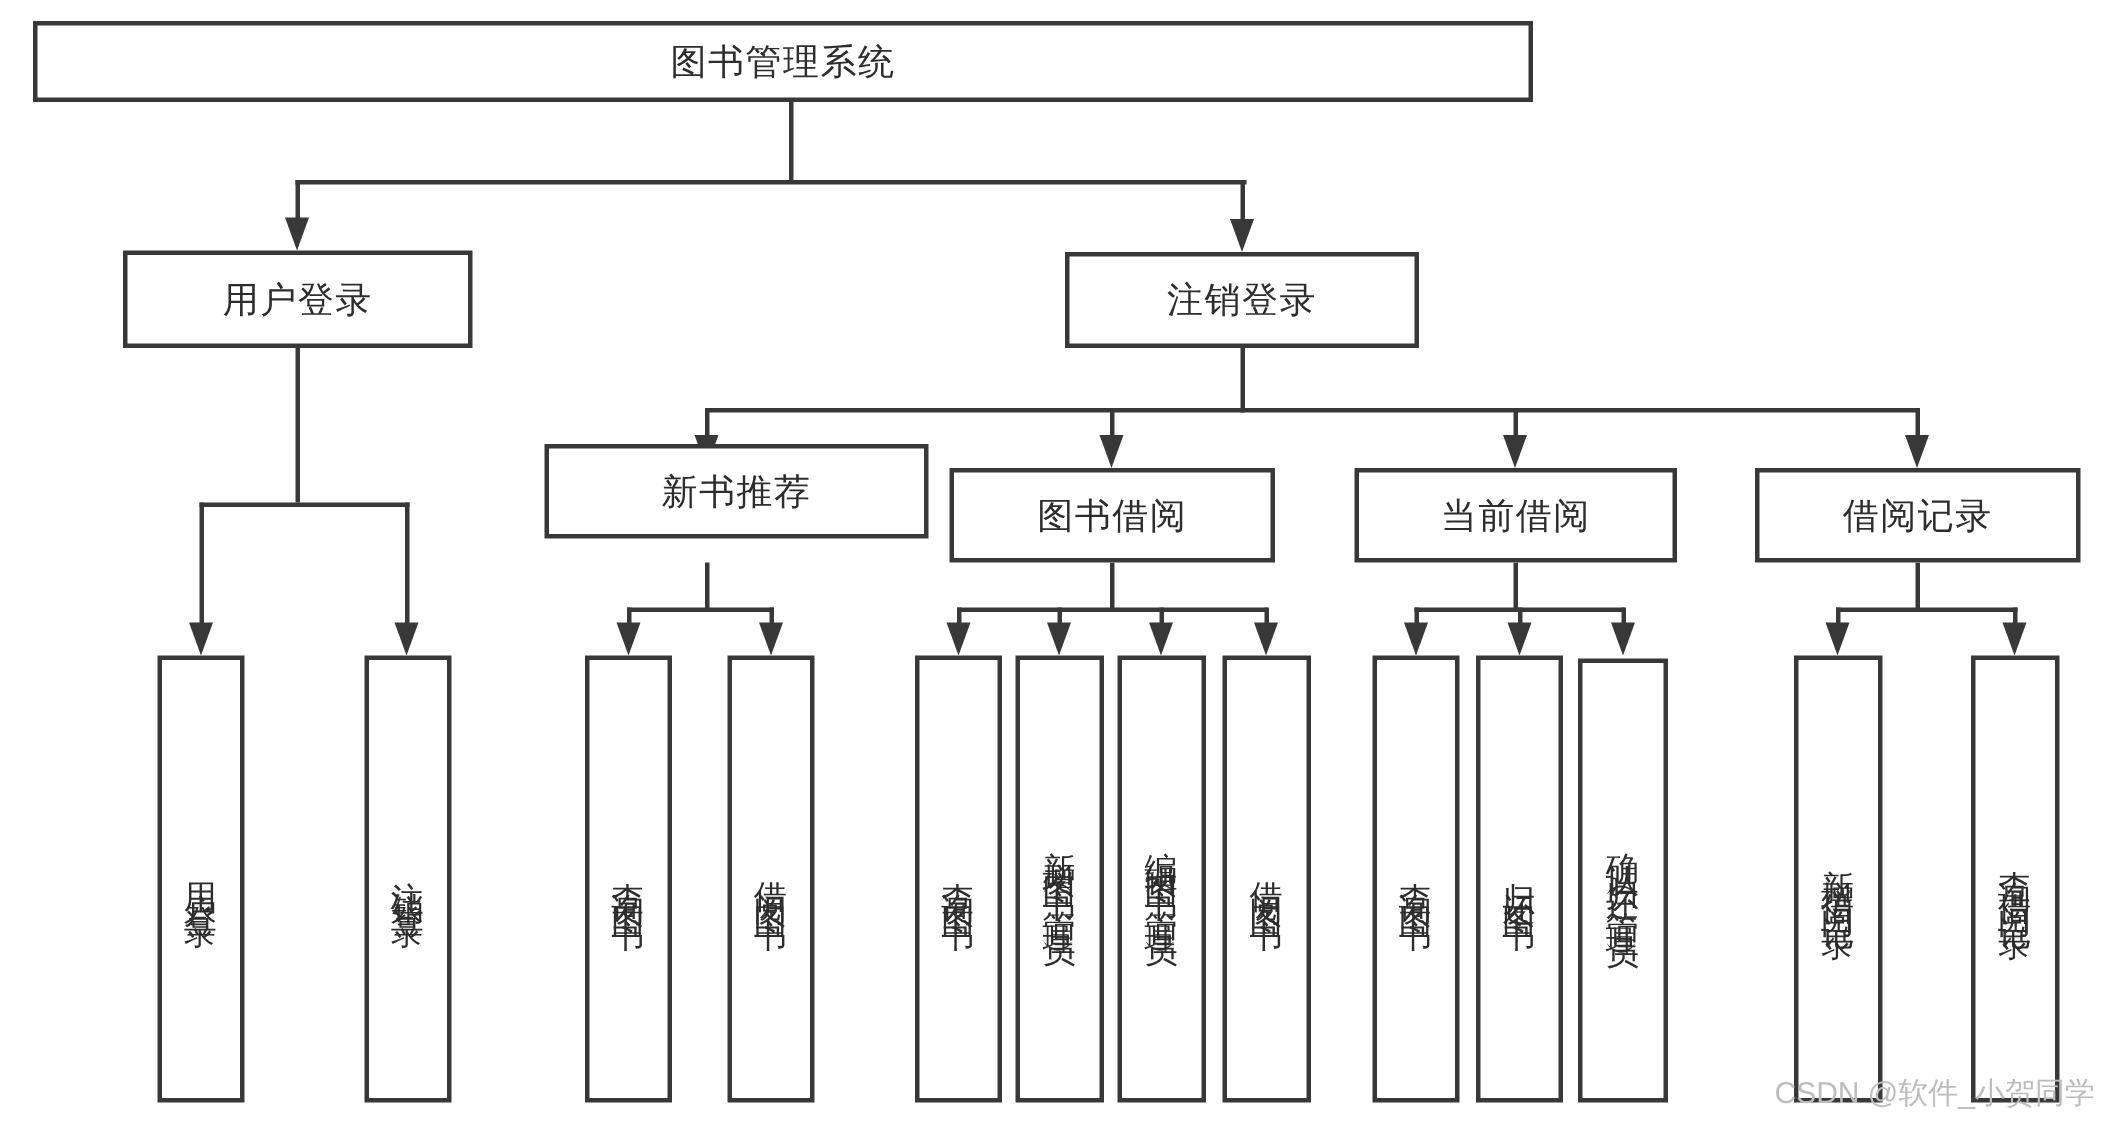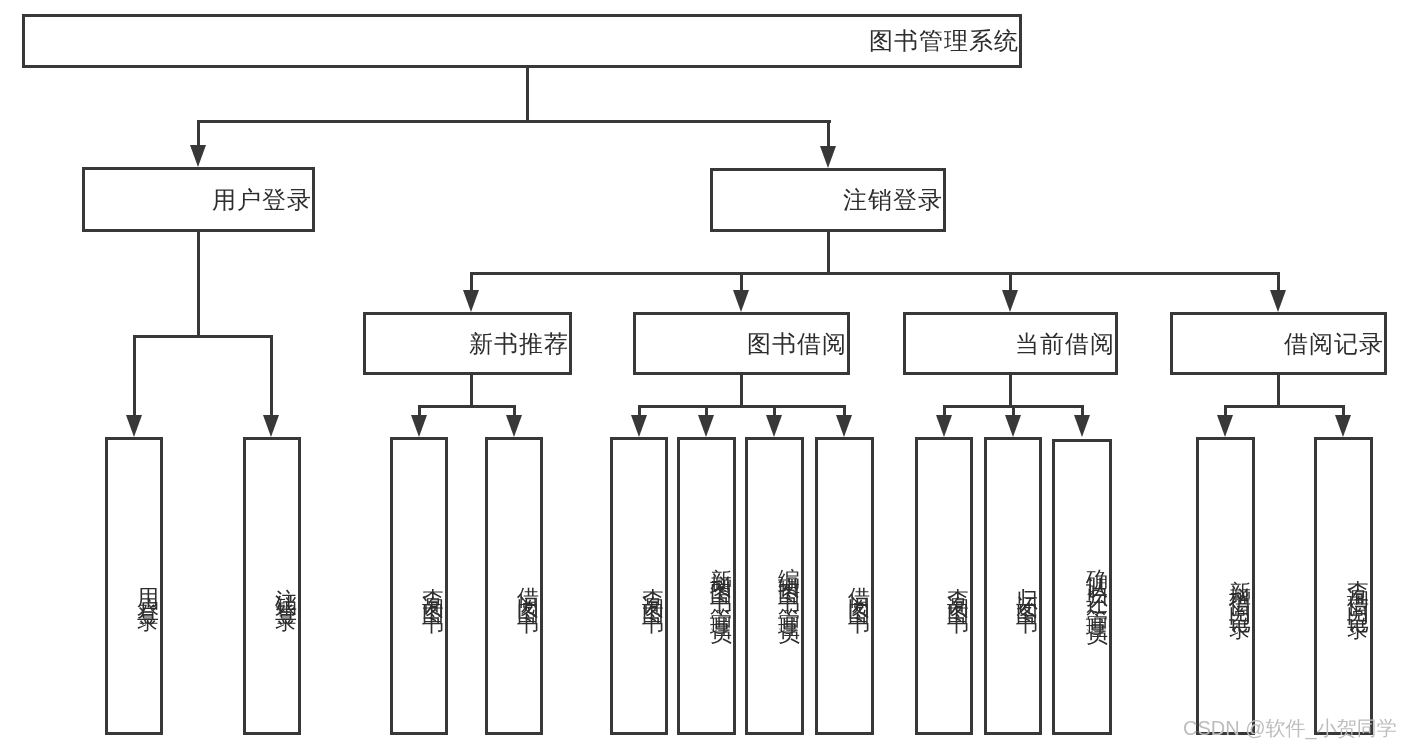--- a/index.html
+++ b/index.html
@@ -17,21 +17,21 @@
     background:#ffffff;
     overflow:hidden;
   }
   .box{
     position:absolute;
     box-sizing:border-box;
     background:var(--box-bg);
     border:3px solid var(--line);
     display:flex;
     align-items:center;
-    justify-content:flex-end;
+    justify-content:center;
     color:var(--text);
   }
   .hbox{font-size:24px;letter-spacing:1px;}
   .vtext{
     writing-mode:vertical-rl;
     text-orientation:mixed;
     font-size:22px;
     letter-spacing:8px;
     line-height:1.05;
     white-space:nowrap;
@@ -122,21 +122,21 @@
     <span>图书管理系统</span>
   </div>
 
   <div class="box hbox" style="left:82px;top:167px;width:233px;height:65px;">
     <span>用户登录</span>
   </div>
   <div class="box hbox" style="left:710px;top:168px;width:236px;height:64px;">
     <span>注销登录</span>
   </div>
 
-  <div class="box hbox" style="left:363px;top:312px;width:209px;height:63px;">
+  <div class="box hbox" style="left:363px;top:296px;width:256px;height:63px;">
     <span>新书推荐</span>
   </div>
   <div class="box hbox" style="left:633px;top:312px;width:217px;height:63px;">
     <span>图书借阅</span>
   </div>
   <div class="box hbox" style="left:903px;top:312px;width:215px;height:63px;">
     <span>当前借阅</span>
   </div>
   <div class="box hbox" style="left:1170px;top:312px;width:217px;height:63px;">
     <span>借阅记录</span>

